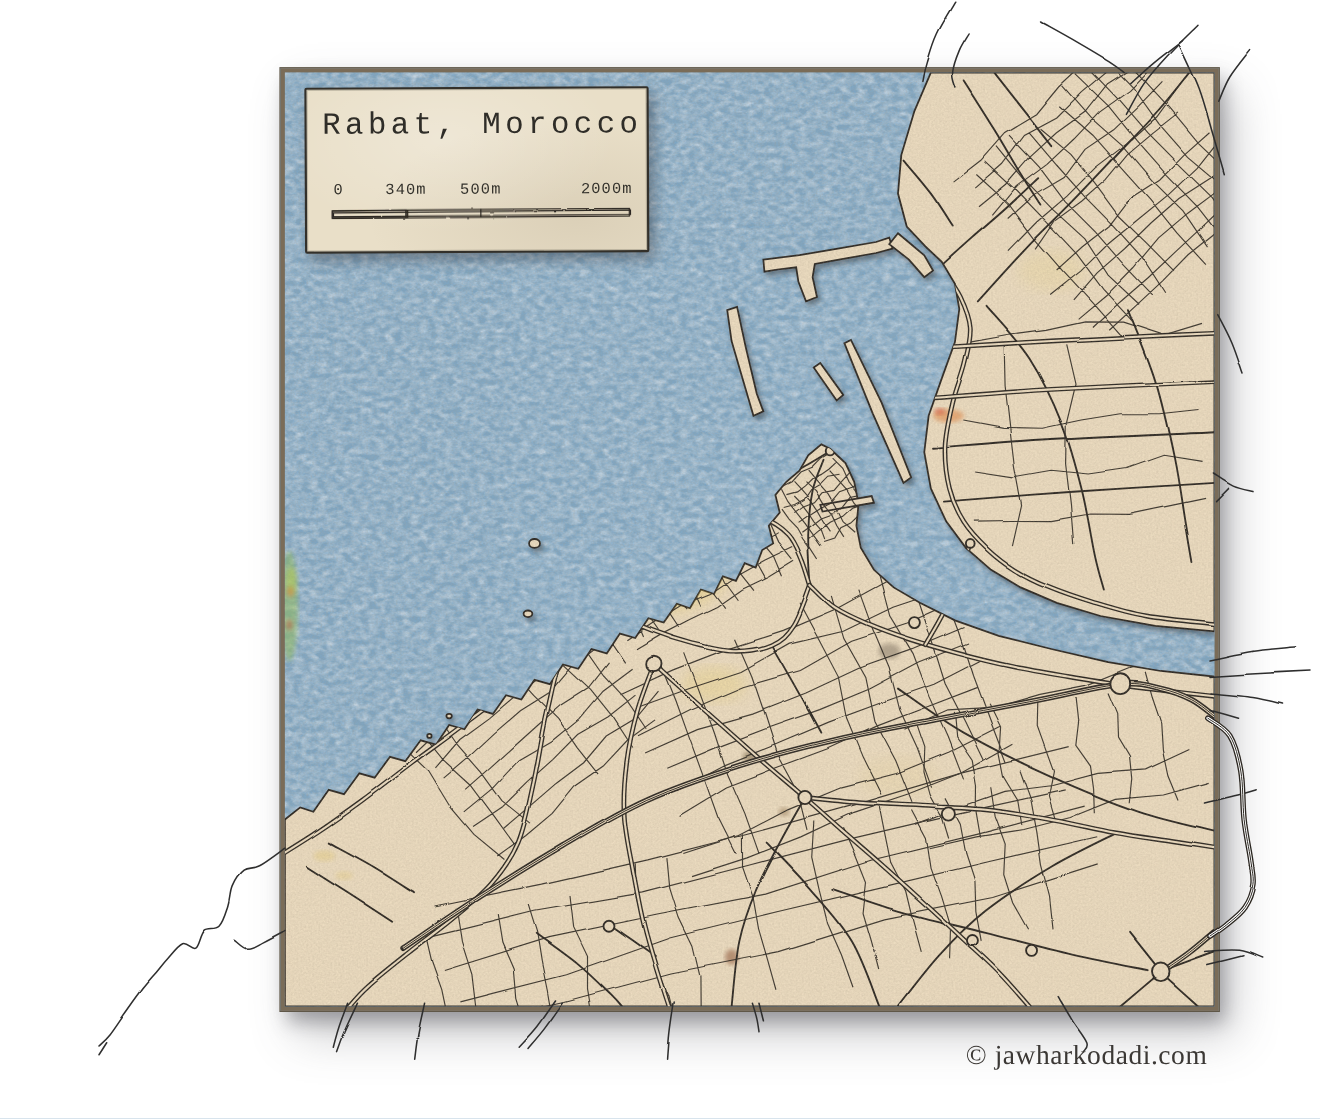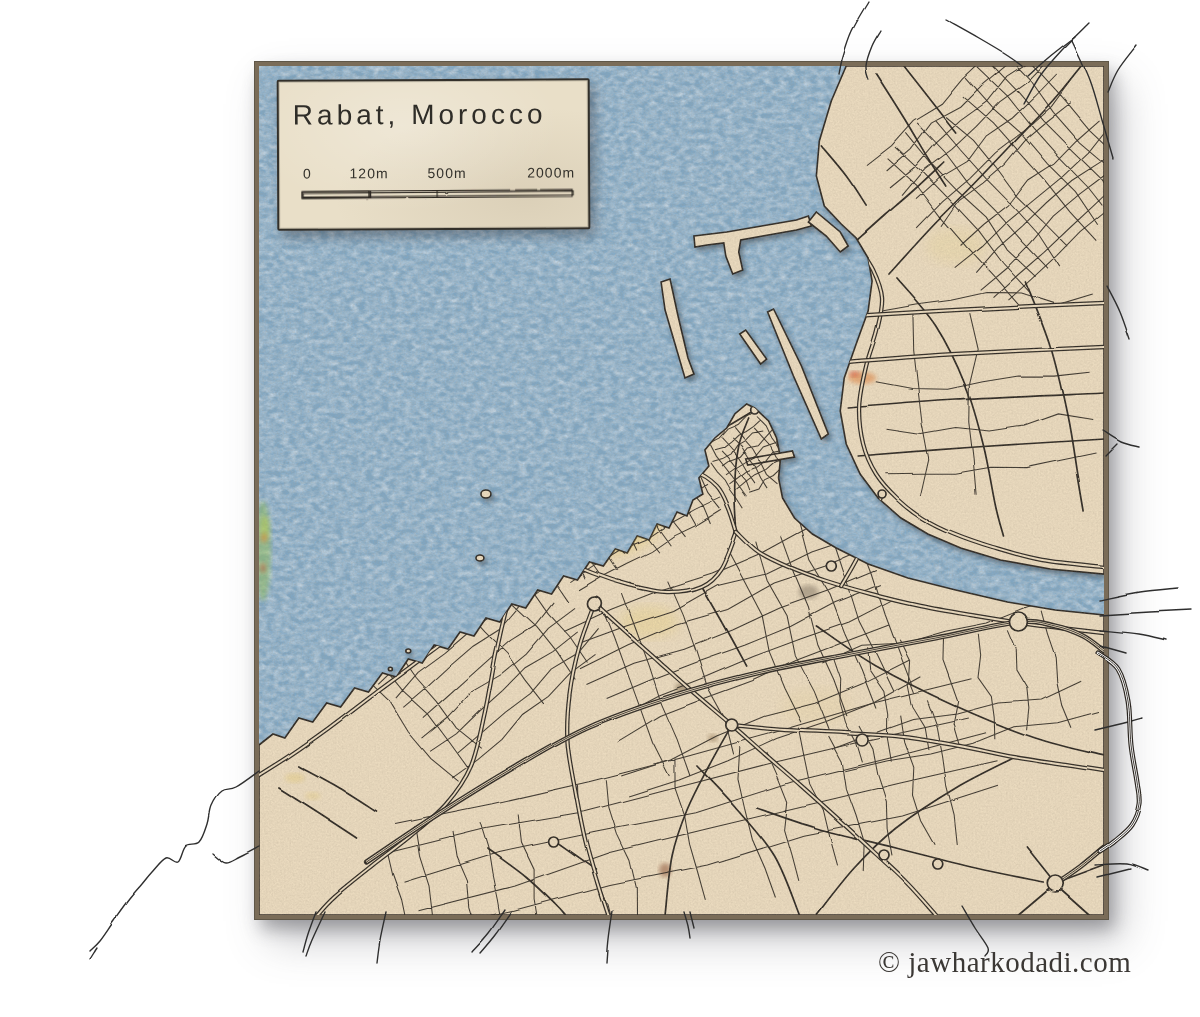--- a/index.html
+++ b/index.html
@@ -7,46 +7,47 @@
     width:1200px;height:1017px;position:relative;overflow:hidden;
     background:#ffffff;
     font-family:"Liberation Sans","DejaVu Sans",sans-serif;
   }
   #offmap{position:absolute;left:0;top:0;width:1200px;height:1017px;z-index:3;pointer-events:none;}
   #panel{
     position:absolute;left:255px;top:62px;width:845px;height:849px;z-index:2;
     border:4px solid #7a6c58;
     box-shadow:0 0 0 1px #5f5748, 6px 10px 16px rgba(70,70,76,.42), 14px 22px 40px rgba(90,90,96,.30);
     background:#7ea6c4;
+    font-family:Liberation Mono, monospace;
   }
   #mapsvg{display:block;width:100%;height:100%;}
   #titlecard{
     position:absolute;left:18px;top:13px;width:309px;height:147px;z-index:5;
     background:#e9dfc8;
     background-image:radial-gradient(ellipse at 40% 30%, rgba(255,255,255,.25), rgba(0,0,0,0) 60%),
                      radial-gradient(ellipse at 80% 80%, rgba(120,100,70,.12), rgba(0,0,0,0) 55%);
     border:2.5px solid #33302a;border-radius:2px;
     transform:rotate(-0.25deg);
     box-shadow:0 0 0 1px rgba(51,48,42,.22) inset, 5px 7px 12px rgba(40,40,45,.38);
   }
   #card-title{
     position:absolute;left:14px;top:18px;
     font-size:28px;font-weight:300;letter-spacing:4px;color:#2f2d28;white-space:nowrap;
   }
   #scalebar{position:absolute;left:20px;top:84px;width:278px;height:46px;}
   .tick{position:absolute;top:0;font-size:14px;letter-spacing:1px;color:#34322c;}
   #tick0{left:4px;}
   #tick1{left:70px;transform:translateX(-50%);}
-  #tick2{left:148px;transform:translateX(-50%);}
+  #tick2{left:138px;transform:translateX(-50%);}
   #tick3{right:2px;}
   #sbgfx{position:absolute;left:0;top:20px;}
   #attrib{
     position:absolute;left:878px;top:946px;z-index:4;
     font-family:"Liberation Serif","DejaVu Serif",serif;
-    font-size:29px;color:#3b3835;letter-spacing:.5px;white-space:nowrap;
+    font-size:25px;color:#3b3835;letter-spacing:.5px;white-space:nowrap;
   }
 </style>
 </head>
 <body>
 
 <svg id="offmap" viewBox="0 0 1200 1017">
   <defs>
     <filter id="wob3" x="-5%" y="-5%" width="110%" height="110%">
       <feTurbulence type="fractalNoise" baseFrequency="0.012" numOctaves="2" seed="31" result="n"></feTurbulence>
       <feDisplacementMap in="SourceGraphic" in2="n" scale="4" xChannelSelector="R" yChannelSelector="G"></feDisplacementMap>
@@ -259,21 +260,21 @@
         </g>
     </g>
 
     <rect filter="url(#grain)" x="0" y="0" width="849" height="849" opacity="0.30"></rect>
   </svg>
 
   <div id="titlecard">
     <div id="card-title">Rabat, Morocco</div>
     <div id="scalebar">
       <span class="tick" id="tick0">0</span>
-      <span class="tick" id="tick1">120m</span>
+      <span class="tick" id="tick1">340m</span>
       <span class="tick" id="tick2">500m</span>
       <span class="tick" id="tick3">2000m</span>
       <svg id="sbgfx" width="278" height="20" viewBox="0 0 278 20">
         <defs>
           <filter id="sbw" x="-10%" y="-40%" width="120%" height="180%">
             <feTurbulence type="fractalNoise" baseFrequency="0.09" numOctaves="2" seed="5" result="n"></feTurbulence>
             <feDisplacementMap in="SourceGraphic" in2="n" scale="2" xChannelSelector="R" yChannelSelector="G"></feDisplacementMap>
           </filter>
         </defs>
         <g filter="url(#sbw)" stroke="#2b2620" fill="none" stroke-width="1.1">

